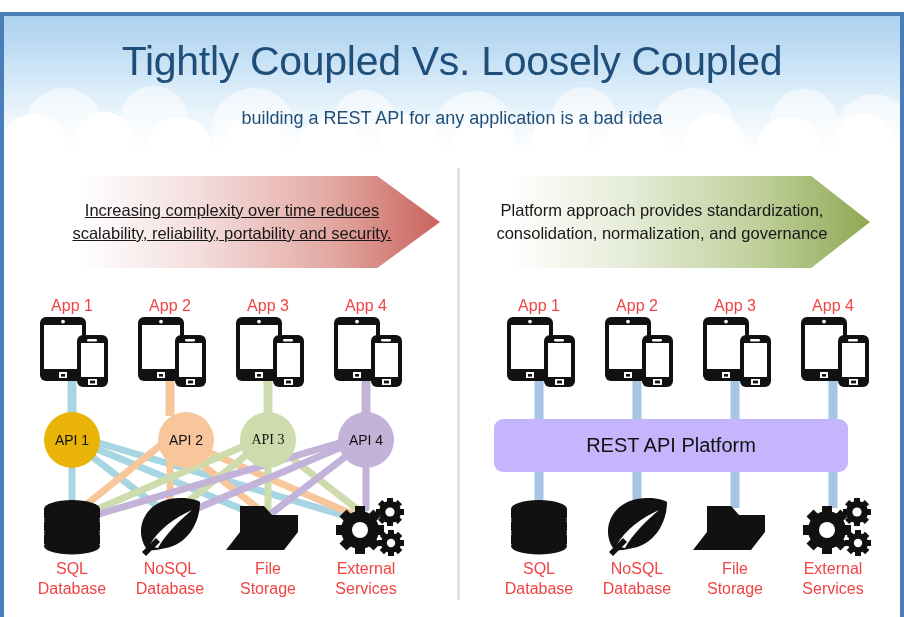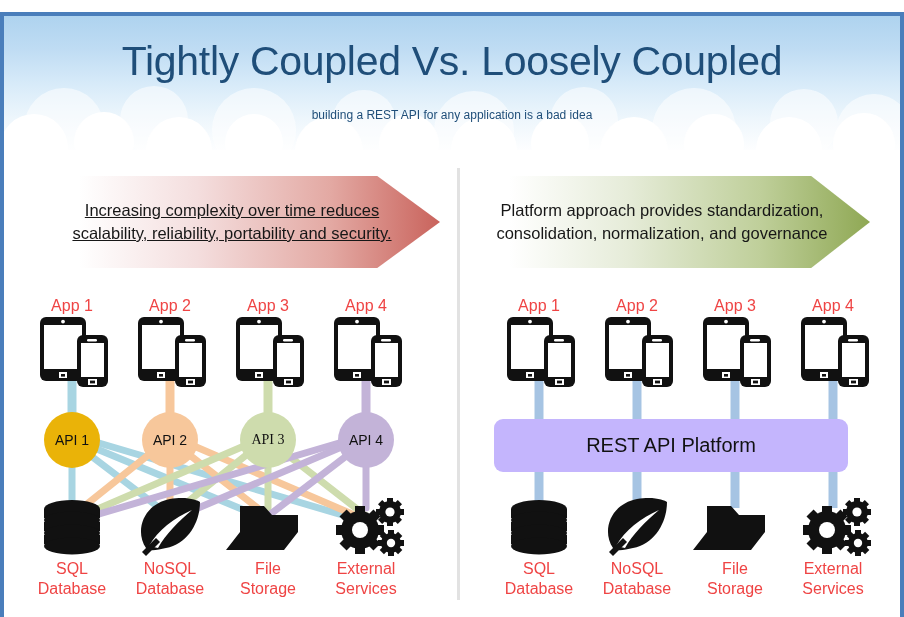--- a/index.html
+++ b/index.html
@@ -46,21 +46,21 @@
     font-size: 41px;
     color: #1f4e79;
     letter-spacing: -0.3px;
     white-space: nowrap;
   }
   #subtitle {
     position: absolute;
     left: 0; top: 92px;
     width: 896px;
     text-align: center;
-    font-size: 12px;
+    font-size: 18px;
     color: #1f4e79;
     white-space: nowrap;
   }
 
   
   #divider {
     position: absolute;
     left: 453px;
     top: 152px;
     width: 3px;
@@ -333,21 +333,21 @@
   </svg>
 
   <div class="col-label" style="left:20px;  top:280px;">App 1</div>
   <div class="col-label" style="left:118px; top:280px;">App 2</div>
   <div class="col-label" style="left:216px; top:280px;">App 3</div>
   <div class="col-label" style="left:314px; top:280px;">App 4</div>
 
   <div class="api-node" style="left:40px;  top:396px; background:#eab308;">
     <span>API 1</span>
   </div>
-  <div class="api-node" style="left:138px; top:396px; background:#f7c79b;">
+  <div class="api-node" style="left:154px; top:396px; background:#f7c79b;">
     <span>API 2</span>
   </div>
   <div class="api-node" style="left:236px; top:396px; background:#cedcad;font-family:Liberation Serif, serif;">
     <span>API 3</span>
   </div>
   <div class="api-node" style="left:334px; top:396px; background:#c3b3d8;">
     <span>API 4</span>
   </div>
 
   <div class="col-label" style="left:20px;  top:543px;">

